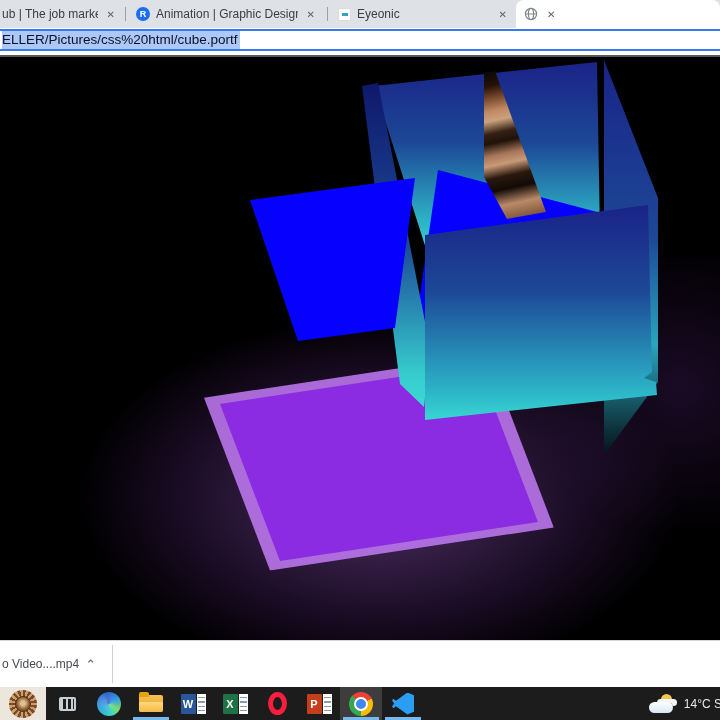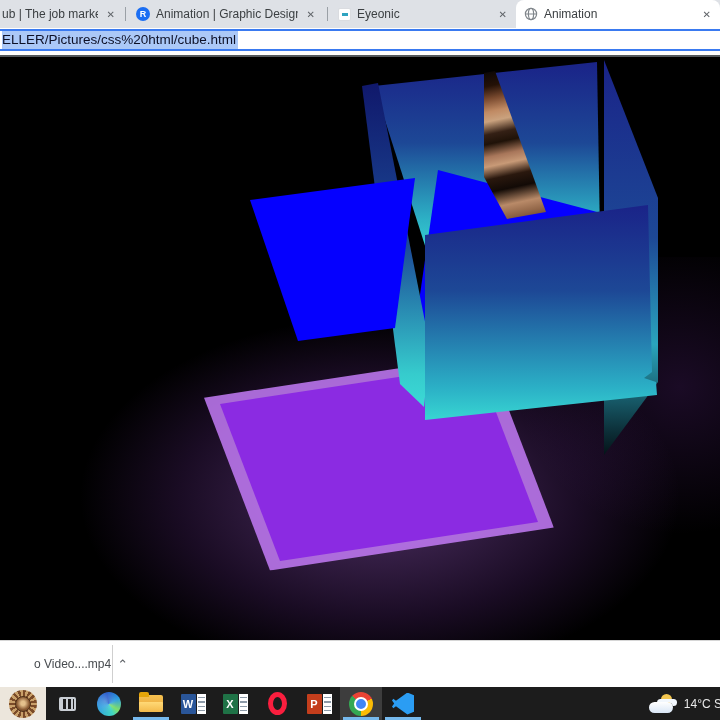--- a/index.html
+++ b/index.html
@@ -78,21 +78,21 @@
     clip-path:polygon(0 22px,165px 0,145px 150px,48px 163px);
     background:var(--cube_blue); }
   .front-wall { left:425px; top:148px; width:232px; height:215px; z-index:9;
     clip-path:polygon(0 30px,223px 0,227px 167px,219px 173px,231px 177px,232px 190px,0 215px);
     background:linear-gradient(180deg,var(--face_top) 0%,var(--face_mid) 40%,#2bb0c6 85%,var(--face_bottom) 100%); }
 
   
   .shelf { position:absolute; left:0; top:640px; width:720px; height:47px;
            background:var(--shelf_bg); border-top:1px solid #d6d6d6; }
   .dl-item { position:absolute; left:2px; top:0; height:100%; display:flex;
-             align-items:center; gap:2px;margin-left:32px; }
+             align-items:center; gap:2px; }
   .dl-label { font-size:12px; color:#474b4f; white-space:nowrap; }
   .dl-chevron { font-size:13px; color:#5f6368; padding:0 4px; }
   .shelf-divider { position:absolute; left:112px; top:4px; bottom:4px; width:1px;
                    background:#cfcfcf; }
 
   
   .taskbar { position:absolute; left:0; top:687px; width:720px; height:33px;
              background:var(--taskbar_bg); display:flex; align-items:stretch; }
   .tile { width:42px; display:flex; align-items:center; justify-content:center;
           position:relative; }
@@ -171,28 +171,27 @@
     <div class="tab tab-active">
       <span class="fav-globe">
         <svg width="14" height="14" viewBox="0 0 14 14">
             <g fill="none" stroke="#80868b" stroke-width="1.2">
               <circle cx="7" cy="7" r="5.6"></circle>
               <ellipse cx="7" cy="7" rx="2.6" ry="5.6"></ellipse>
               <path d="M1.4 7h11.2"></path>
             </g>
           </svg>
       </span>
-      <span class="title">Animation</span>
       <span class="close">✕</span>
     </div>
   </div>
 
   <div class="addressbar">
     <div class="omnibox">
-      <span class="url-selected">ELLER/Pictures/css%20html/cube.html</span>
+      <span class="url-selected">ELLER/Pictures/css%20html/cube.portf</span>
     </div>
   </div>
 
   <div class="content">
     <div class="shape glow"></div>
     <div class="shape floor-glow"></div>
     <div class="shape floor-purple"></div>
     <div class="shape back-wall"></div>
     <div class="shape inside-floor"></div>
     <div class="shape left-wall"></div>

